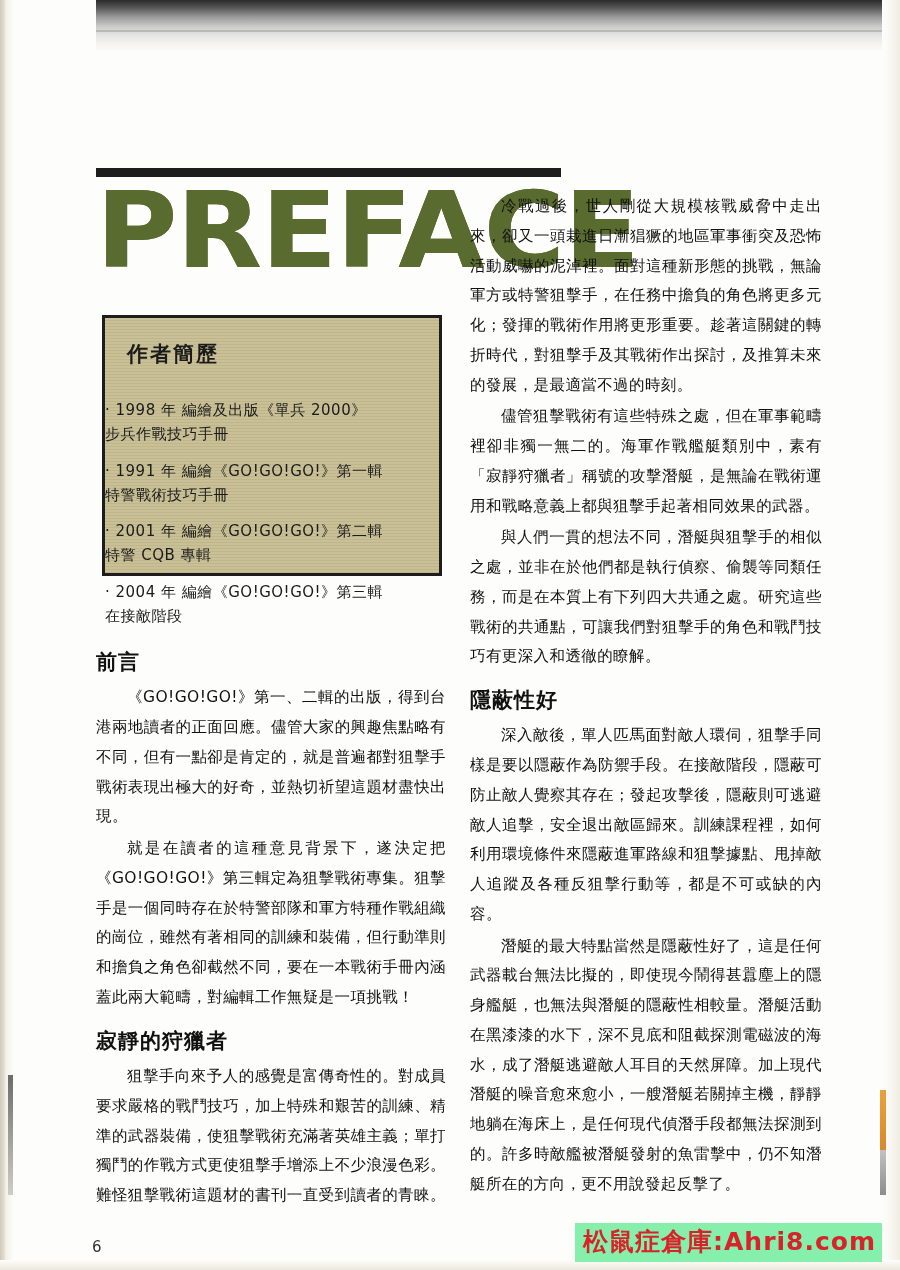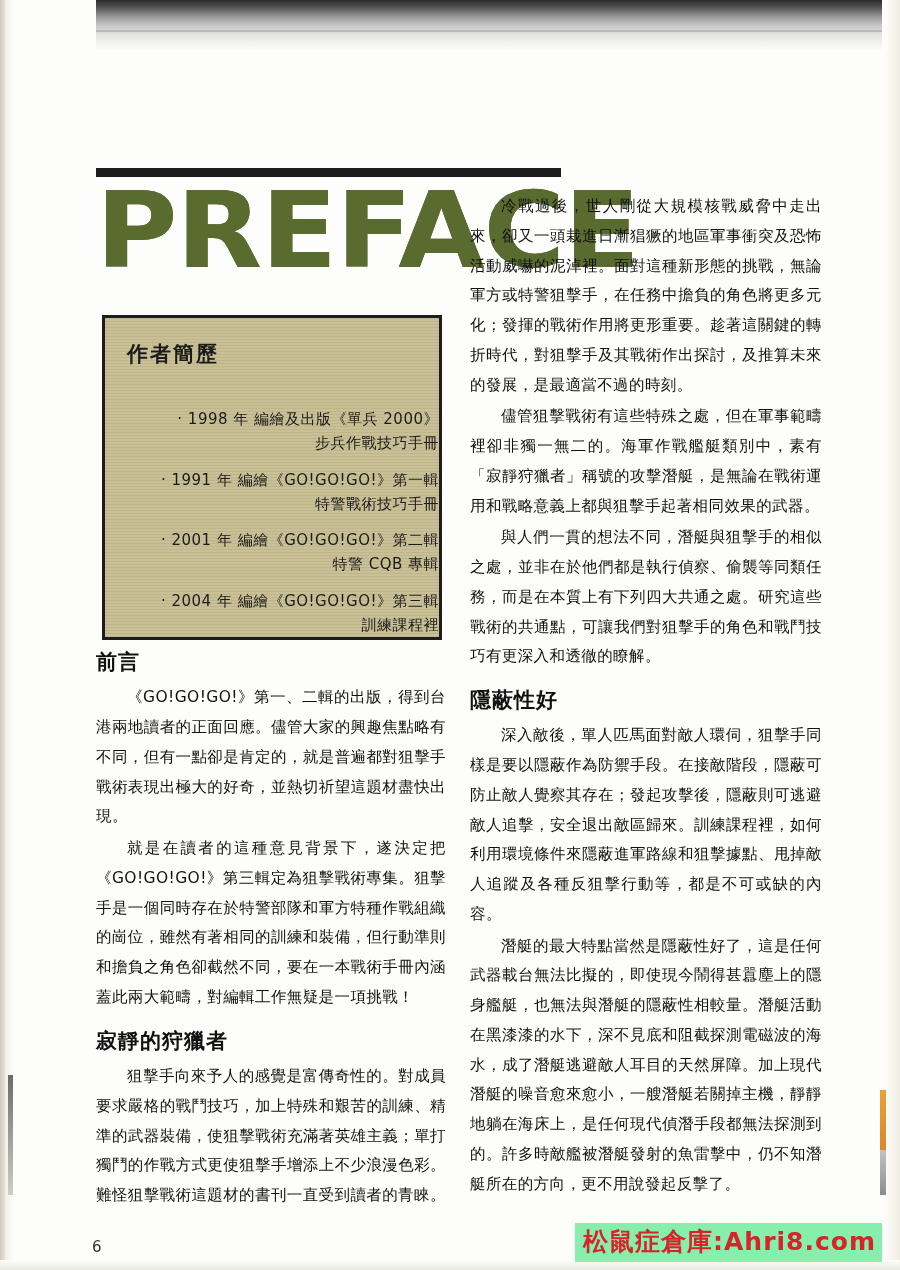--- a/index.html
+++ b/index.html
@@ -101,39 +101,39 @@
     -webkit-background-clip: text;
     background-clip: text;
   }
 
   
   .author-box {
     position: absolute;
     left: 102px;
     top: 315px;
     width: 340px;
-    height: 325px;
+    height: 261px;
     background: #c7bd91;
     border: 3px solid #1d1d1d;
     box-sizing: border-box;
     background-image:
       repeating-linear-gradient(0deg, rgba(0,0,0,0.045) 0px, rgba(0,0,0,0.045) 1px, rgba(255,255,255,0.05) 1px, rgba(255,255,255,0.05) 3px);
   }
   .author-title {
     font-size: 21px;
     font-weight: bold;
     color: #1b1b1b;
     margin: 22px 0 0 22px;
     letter-spacing: 2px;
   }
   .author-list {
-    margin: 39px 0 0 0;
+    margin: 30px 0 0 0;
     padding: 0;
     list-style: none;
-    text-align: right;
+    text-align: left;
   }
   .author-list li {
     font-size: 15px;
     color: #1b1b1b;
     line-height: 1.62;
     margin-bottom: 12px;
     letter-spacing: 0.5px;
   }
   .bullet-line {
     display: block;
@@ -229,21 +229,21 @@
       <li>
         <span class="bullet-line">· 1991 年 編繪《GO!GO!GO!》第一輯</span>
         <span class="sub-line">特警戰術技巧手冊</span>
       </li>
       <li>
         <span class="bullet-line">· 2001 年 編繪《GO!GO!GO!》第二輯</span>
         <span class="sub-line">特警 CQB 專輯</span>
       </li>
       <li>
         <span class="bullet-line">· 2004 年 編繪《GO!GO!GO!》第三輯</span>
-        <span class="sub-line">訓練課程裡</span>
+        <span class="sub-line">在接敵階段</span>
       </li>
     </ul>
   </div>
 
   <div class="col col-left">
     <div class="h2 first">前言</div>
     <p class="para">《GO!GO!GO!》第一、二輯的出版，得到台港兩地讀者的正面回應。儘管大家的興趣焦點略有不同，但有一點卻是肯定的，就是普遍都對狙擊手戰術表現出極大的好奇，並熱切祈望這題材盡快出現。</p>
     <p class="para">就是在讀者的這種意見背景下，遂決定把《GO!GO!GO!》第三輯定為狙擊戰術專集。狙擊手是一個同時存在於特警部隊和軍方特種作戰組織的崗位，雖然有著相同的訓練和裝備，但行動準則和擔負之角色卻截然不同，要在一本戰術手冊內涵蓋此兩大範疇，對編輯工作無疑是一項挑戰！</p>
     <div class="h2">寂靜的狩獵者</div>
     <p class="para">狙擊手向來予人的感覺是富傳奇性的。對成員要求嚴格的戰鬥技巧，加上特殊和艱苦的訓練、精準的武器裝備，使狙擊戰術充滿著英雄主義；單打獨鬥的作戰方式更使狙擊手增添上不少浪漫色彩。難怪狙擊戰術這題材的書刊一直受到讀者的青睞。</p>

